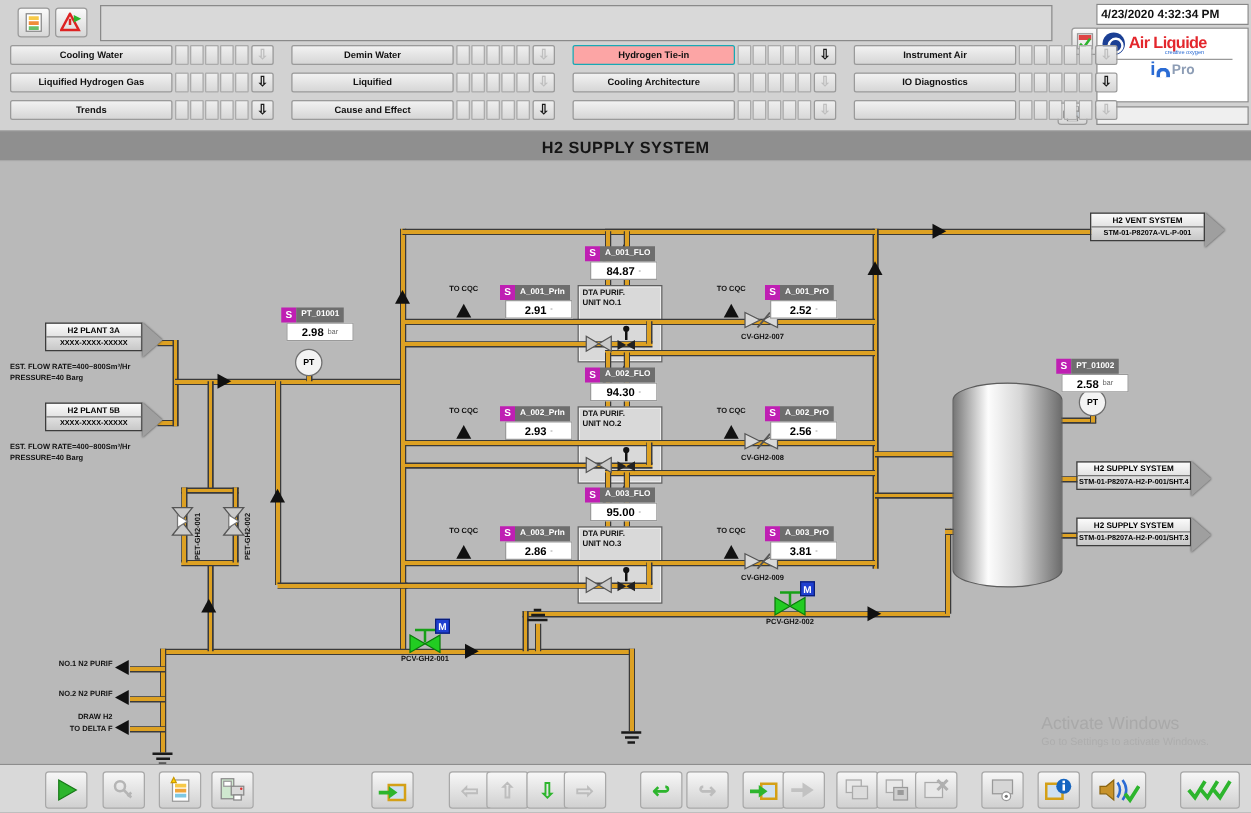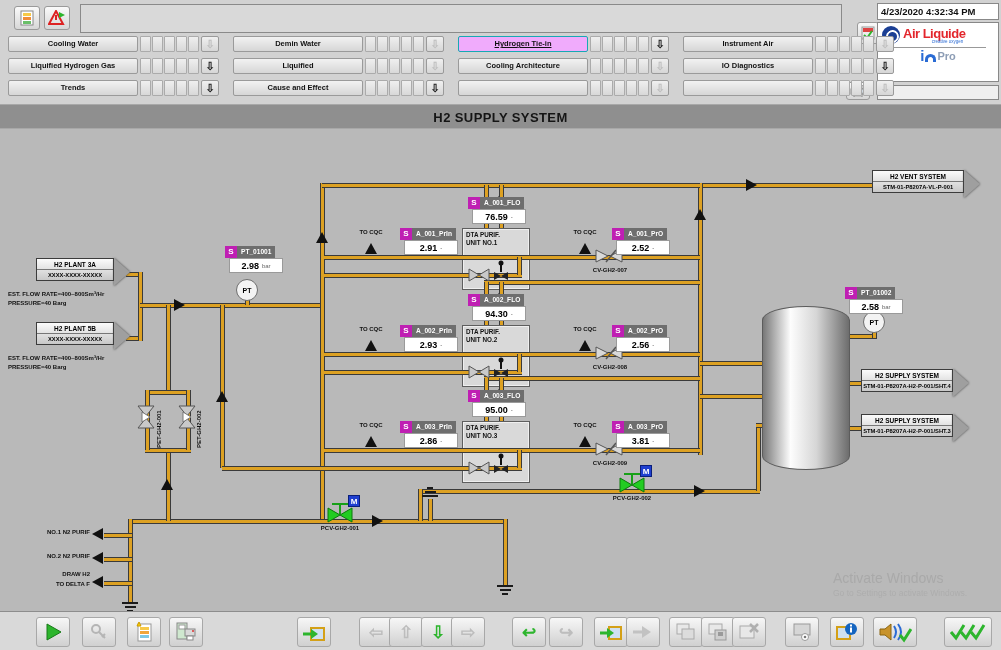--- a/index.html
+++ b/index.html
@@ -23,21 +23,21 @@
   .imp-i { color:#2a6bd4; font-weight:bold; font-size:15px; line-height:12px; }
   .imp-arc { width:11px; height:8px; border:3px solid #2a6bd4; border-bottom:none; border-radius:7px 7px 0 0; }
   .imp-pro { color:#8d9db5; font-weight:bold; font-size:11px; line-height:11px; }
   .box3 { position:absolute; left:877px; top:85px; width:122px; height:15px; background:#efefef; border:1px solid #888; }
 
   
   .nav { position:absolute; left:8px; top:36px; width:870px; }
   .navrow { display:flex; gap:14px; margin-bottom:6px; }
   .navgrp { display:flex; gap:2px; align-items:stretch; }
   .navmain { width:130px; height:16px; background:linear-gradient(#f2f2f2,#d6d6d6); border:1px solid #9a9a9a; border-radius:2px; font-size:7.5px; font-weight:bold; text-align:center; line-height:14px; color:#111; }
-  .navmain.active { background:#f0abfc; border-color:#17a9b4;text-decoration:underline; }
+  .navmain.active { background:#fca5a5; border-color:#17a9b4; }
   .navcells { display:flex; gap:1px; }
   .navcell { width:11px; height:16px; background:linear-gradient(#efefef,#d8d8d8); border:1px solid #ababab; border-radius:1px; }
   .navarr { width:18px; height:16px; background:linear-gradient(#f0f0f0,#d6d6d6); border:1px solid #9a9a9a; border-radius:2px; text-align:center; font-size:11px; line-height:14px; font-weight:bold; }
   .navarr.bold { color:#1a1a1a; } .navarr.faint { color:#bfbfbf; }
 
   
   .titlebar { position:absolute; left:0; top:104px; width:1001px; height:25px; background:#8f8f8f; color:#151515; font-weight:bold; font-size:13px; text-align:center; line-height:25px; letter-spacing:.4px; border-top:1px solid #a8a8a8; border-bottom:1px solid #a8a8a8; }
 
   
   .diagram { position:absolute; left:0; top:129px; width:1001px; height:482px; background:#b9b9b9; }
@@ -409,21 +409,21 @@
             <b>2.91</b>
             <span class="tu">-</span>
           </div>
       </div>
       <div class="tag" style="left:468px;top:-31px">
         <div class="trow">
             <span class="sbdg">S</span>
             <span class="tlbl">A_001_FLO</span>
           </div>
         <div class="tval">
-            <b>76.59</b>
+            <b>84.87</b>
             <span class="tu">-</span>
           </div>
       </div>
       <span class="pl" style="left:562px;top:1px;width:46px;text-align:center">TO CQC</span>
       <div class="arr-u" style="left:579px;top:15px"></div>
       <svg style="left:594px;top:20px" width="30" height="16">
           <polygon points="2,2 14,8 2,14" fill="#d9d9d9" stroke="#555"></polygon>
           <polygon points="28,2 16,8 28,14" fill="#d9d9d9" stroke="#555"></polygon>
           <path d="M22 2 L12 14" stroke="#555" stroke-width="1.5" fill="none"></path>
         </svg>

